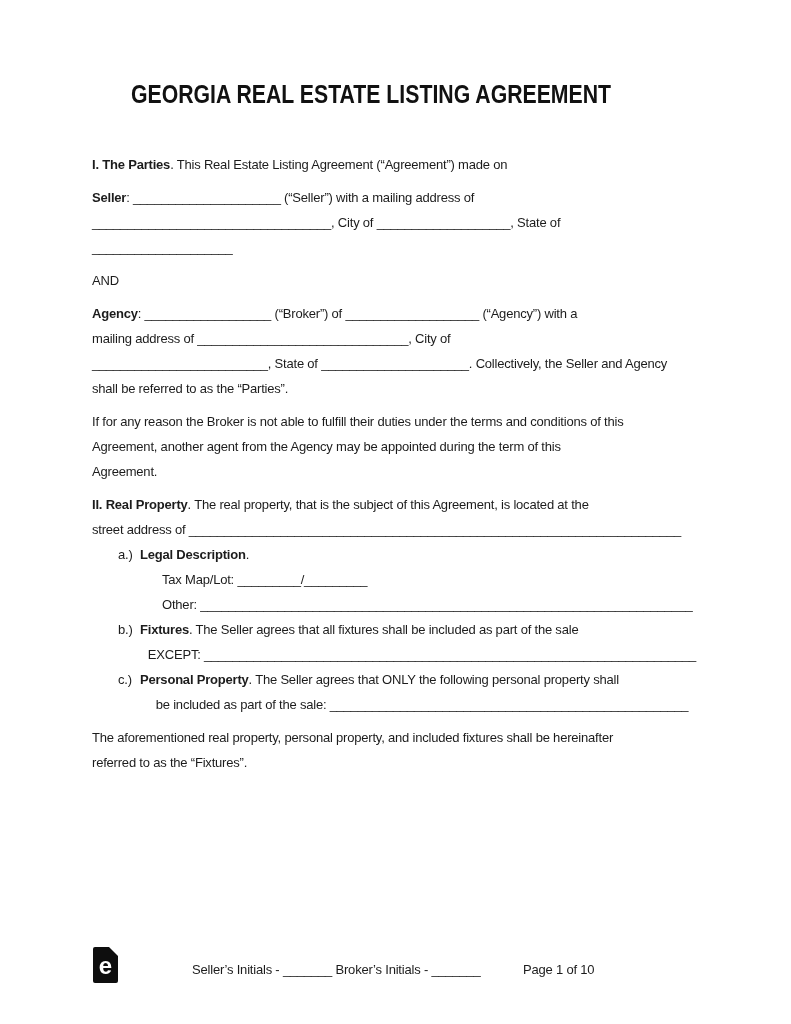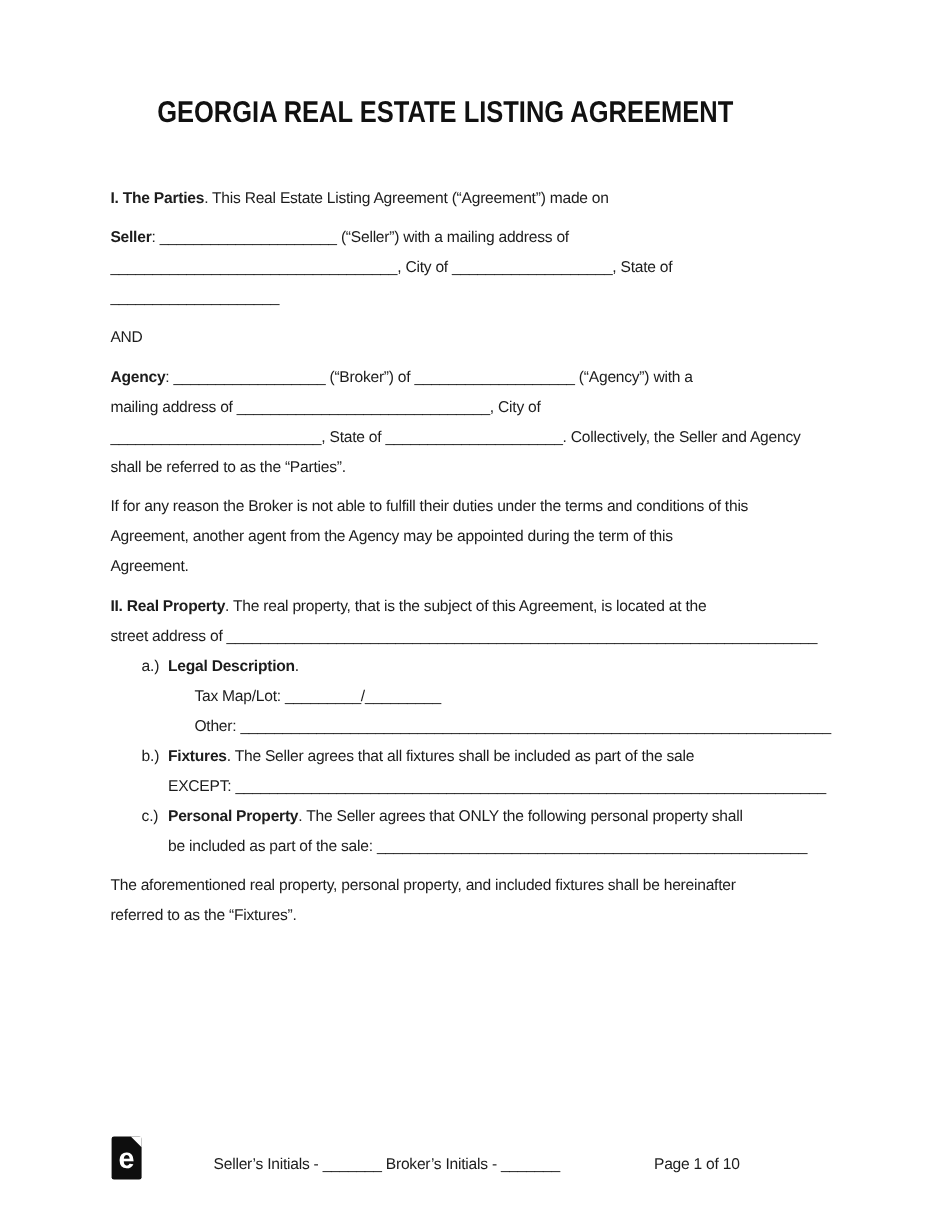--- a/index.html
+++ b/index.html
@@ -39,21 +39,21 @@
     left: 92px;
     width: 612px;
   }
 
   .block.gap { margin-top: 8px; }
   .line { white-space: pre; min-height: 25px; }
   .bold { font-weight: bold; }
 
   .li-first { padding-left: 26px; }
   .li-first .marker { display: inline-block; width: 22px; }
-  .li-cont { padding-left: 48px; }
+  .li-cont { padding-left: 48px; text-align: center; }
   .sub-line { padding-left: 70px; }
 
   .page-footer {
     position: absolute;
     top: 946px;
     left: 92px;
     width: 608px;
     height: 42px;
   }
   .eforms-logo {
@@ -81,27 +81,27 @@
     width: 100%;
     text-align: center;
     color: #ffffff;
     font-weight: bold;
     font-size: 24px;
     line-height: 26px;
     letter-spacing: 0;
   }
   .initials-line {
     position: absolute;
-    left: 86px;
+    left: 100px;
     top: 11px;
     white-space: pre;
   }
   .page-number {
     position: absolute;
-    left: 453px;
+    left: 431px;
     top: 11px;
     white-space: pre;
   }
 </style>
 </head>
 <body>
 
 <div class="page">
 
   <div class="doc-title">GEORGIA REAL ESTATE LISTING AGREEMENT</div>

